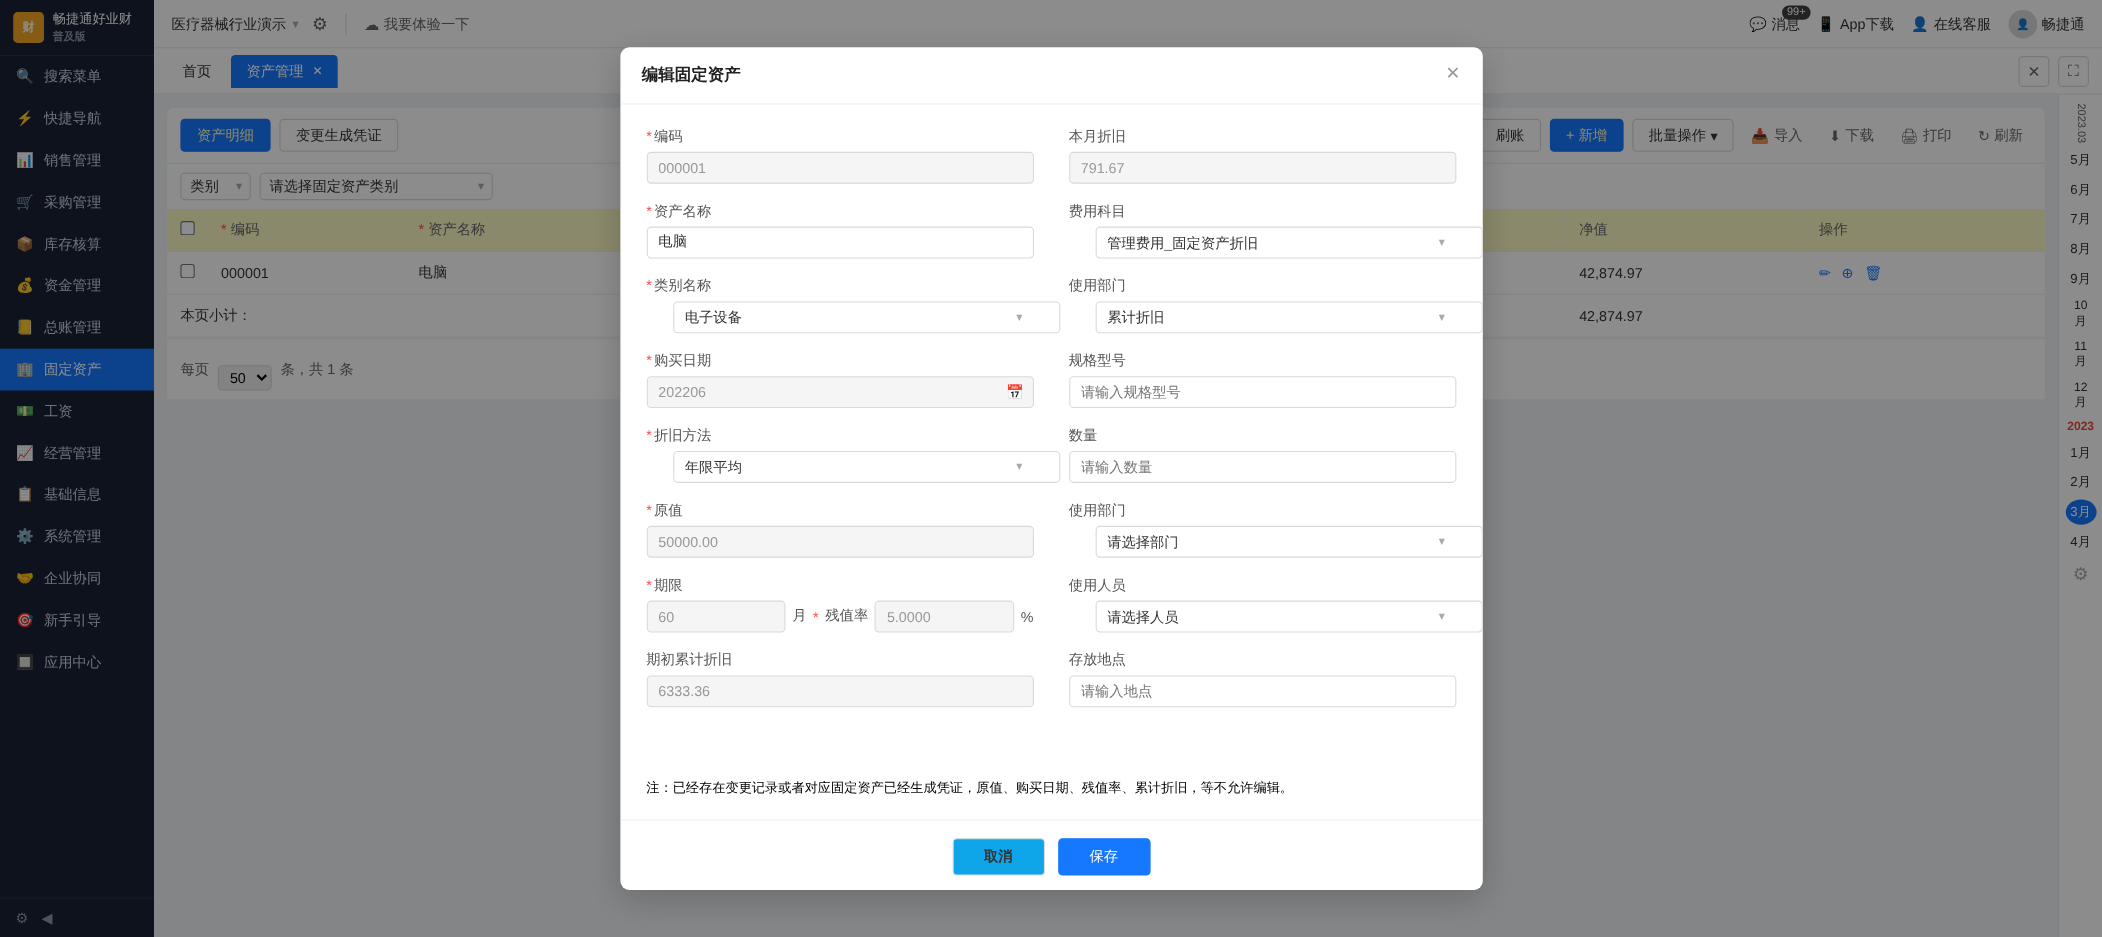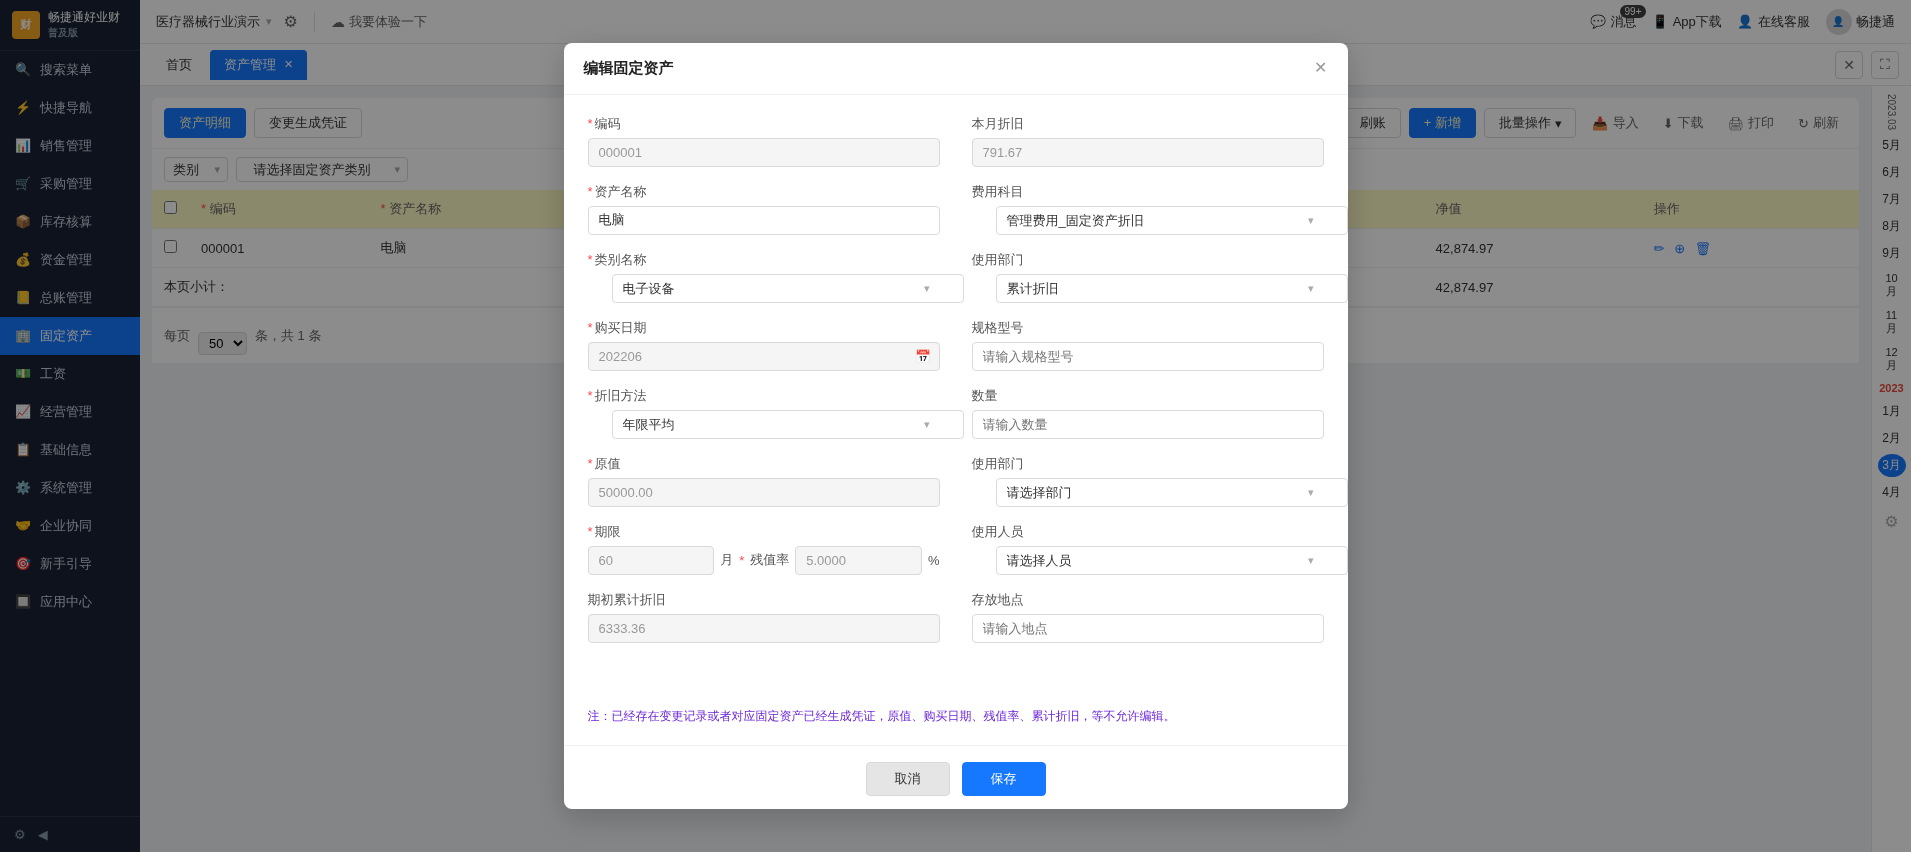--- a/index.html
+++ b/index.html
@@ -89,22 +89,22 @@
     .form-input.disabled { background: #f5f5f5; color: #999; }
     .form-select-wrap { position: relative; }
     .form-select-wrap::after { content: '▾'; position: absolute; right: 10px; top: 50%; transform: translateY(-50%); pointer-events: none; color: #aaa; font-size: 11px; }
     .form-select { width: 100%; border: 1px solid #d9d9d9; border-radius: 4px; padding: 6px 30px 6px 10px; font-size: 13px; color: #333; background: #fff; appearance: none; outline: none; margin-left: 24px; }
     .form-input-group { display: flex; align-items: center; gap: 6px; }
     .form-input-group .form-input { flex: 1; }
     .form-unit { font-size: 13px; color: #555; white-space: nowrap; }
     .form-input-with-icon { position: relative; }
     .form-input-with-icon .form-input { padding-right: 30px; }
     .form-input-with-icon .input-icon { position: absolute; right: 8px; top: 50%; transform: translateY(-50%); color: #aaa; font-size: 13px; cursor: pointer; }
-    .modal-note-full { grid-column: 1 / -1; font-size: 12px; color: #6d28d9; padding-top: 4px; margin-top: 45px; }
-    .btn-cancel { background: #e5e5e5; border: 1px solid #d9d9d9; color: #333; padding: 3px 28px; border-radius: 4px; cursor: pointer; font-size: 13px; }
+    .modal-note-full { grid-column: 1 / -1; font-size: 12px; color: #000000; padding-top: 4px; margin-top: 45px; }
+    .btn-cancel { background: #0ea5e9; border: 1px solid #d9d9d9; color: #333; padding: 3px 28px; border-radius: 4px; cursor: pointer; font-size: 13px; font-weight: bold; }
     .btn-save { background: #1677ff; border: 1px solid #1677ff; color: #fff; padding: 7px 28px; border-radius: 4px; cursor: pointer; font-size: 13px; }
   </style>
 </head>
 <body>
 
 <div class="sidebar">
   <div class="sidebar-logo">
     <div class="sidebar-logo-icon">财</div>
     <div>
       <div class="sidebar-logo-text">畅捷通好业财</div>
@@ -259,21 +259,21 @@
         </div>
       </div>
 
       <div class="filter-row">
         <div class="filter-select-wrap">
           <select class="filter-select">
             <option>类别</option>
           </select>
         </div>
         <div class="filter-select-wrap">
-          <select class="filter-select" style="width:172px;text-align:center;">
+          <select class="filter-select" style="width:212px;">
             <option>请选择固定资产类别</option>
           </select>
         </div>
       </div>
 
       <div class="table-wrap">
         <table>
           <thead>
             <tr>
               <th style="width:36px;"><input type="checkbox" style=""></th>

